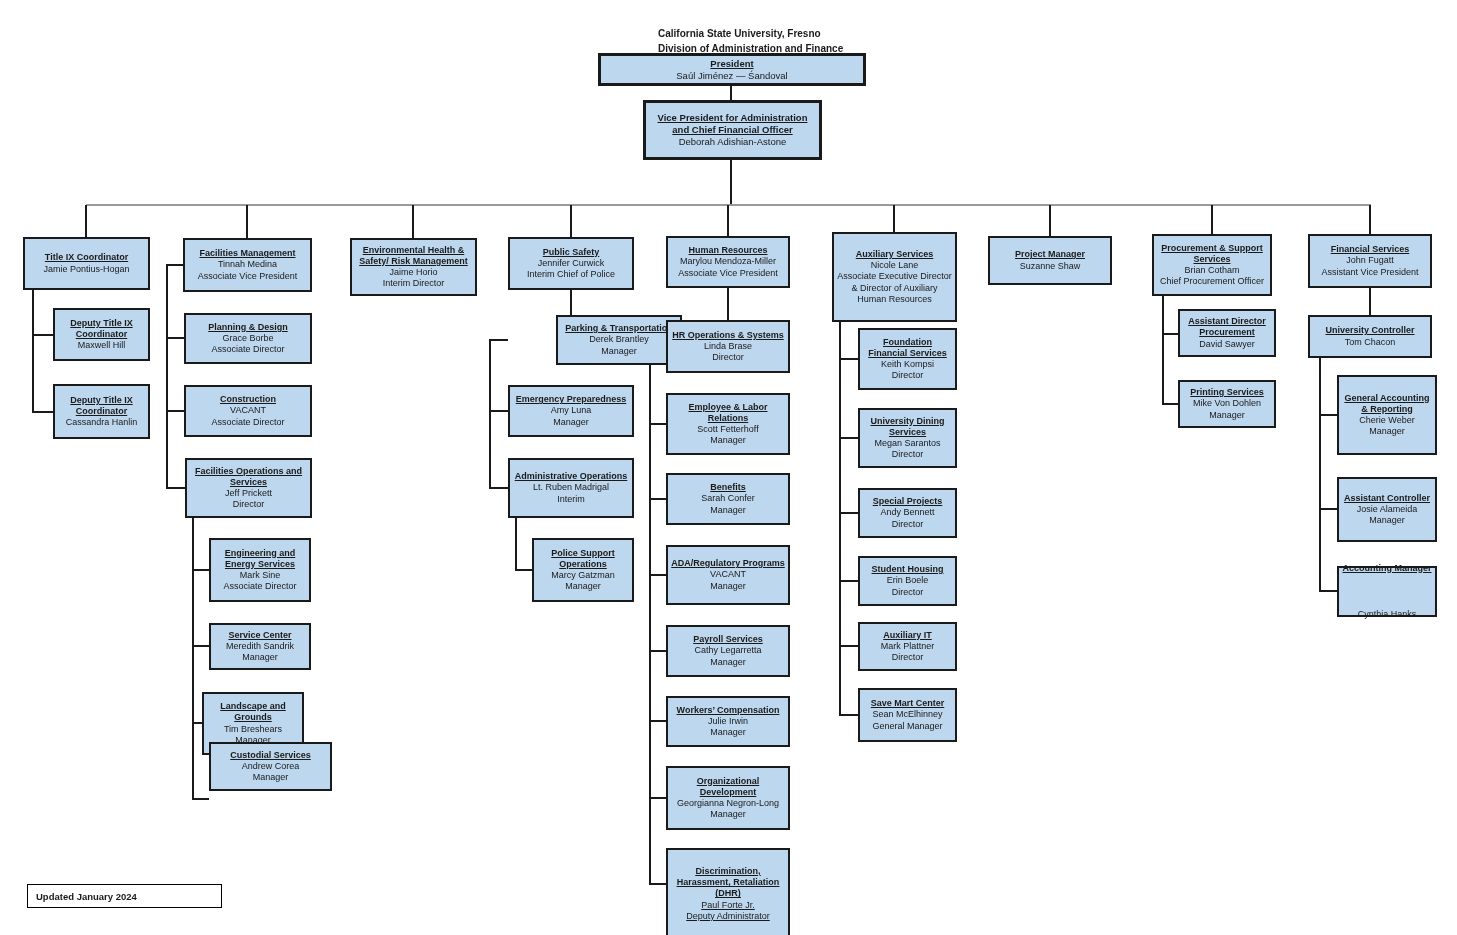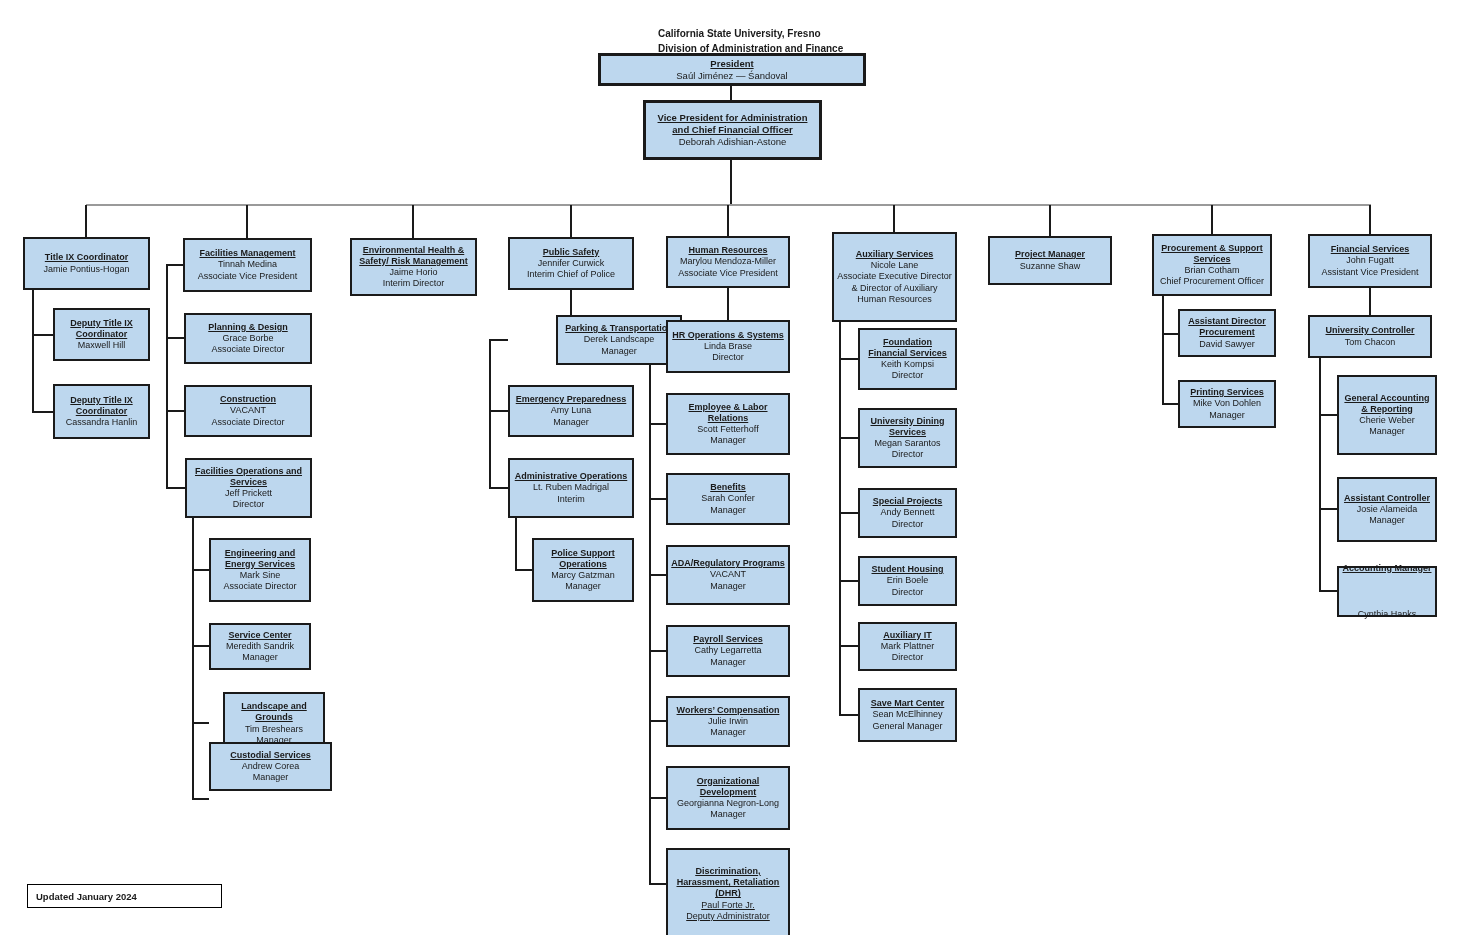--- a/index.html
+++ b/index.html
@@ -139,21 +139,21 @@
   <div class="box" style="left:209px;top:538px;width:102px;height:64px;">
     <div class="bt">Engineering and Energy Services</div>
     <div class="bn">Mark Sine</div>
     <div class="br">Associate Director</div>
   </div>
   <div class="box" style="left:209px;top:623px;width:102px;height:47px;">
     <div class="bt">Service Center</div>
     <div class="bn">Meredith Sandrik</div>
     <div class="br">Manager</div>
   </div>
-  <div class="box" style="left:223px;top:692px;width:102px;height:63px;">
+  <div class="box" style="left:202px;top:692px;width:102px;height:63px;">
     <div class="bt">Landscape and Grounds</div>
     <div class="bn">Tim Breshears</div>
     <div class="br">Manager</div>
   </div>
   <div class="box" style="left:209px;top:730px;width:123px;height:49px;margin-top:12px;">
     <div class="bt">Custodial Services</div>
     <div class="bn">Andrew Corea</div>
     <div class="br">Manager</div>
   </div>
 
@@ -163,21 +163,21 @@
     <div class="br">Interim Director</div>
   </div>
 
   <div class="box" style="left:508px;top:237px;width:126px;height:53px;">
     <div class="bt">Public Safety</div>
     <div class="bn">Jennifer Curwick</div>
     <div class="br">Interim Chief of Police</div>
   </div>
   <div class="box" style="left:508px;top:315px;width:126px;height:50px;margin-left:48px;">
     <div class="bt">Parking &amp; Transportation</div>
-    <div class="bn">Derek Landscape</div>
+    <div class="bn">Derek Brantley</div>
     <div class="br">Manager</div>
   </div>
   <div class="box" style="left:508px;top:385px;width:126px;height:52px;">
     <div class="bt">Emergency Preparedness</div>
     <div class="bn">Amy Luna</div>
     <div class="br">Manager</div>
   </div>
   <div class="box" style="left:508px;top:458px;width:126px;height:60px;">
     <div class="bt">Administrative Operations</div>
     <div class="bn">Lt. Ruben Madrigal</div>

